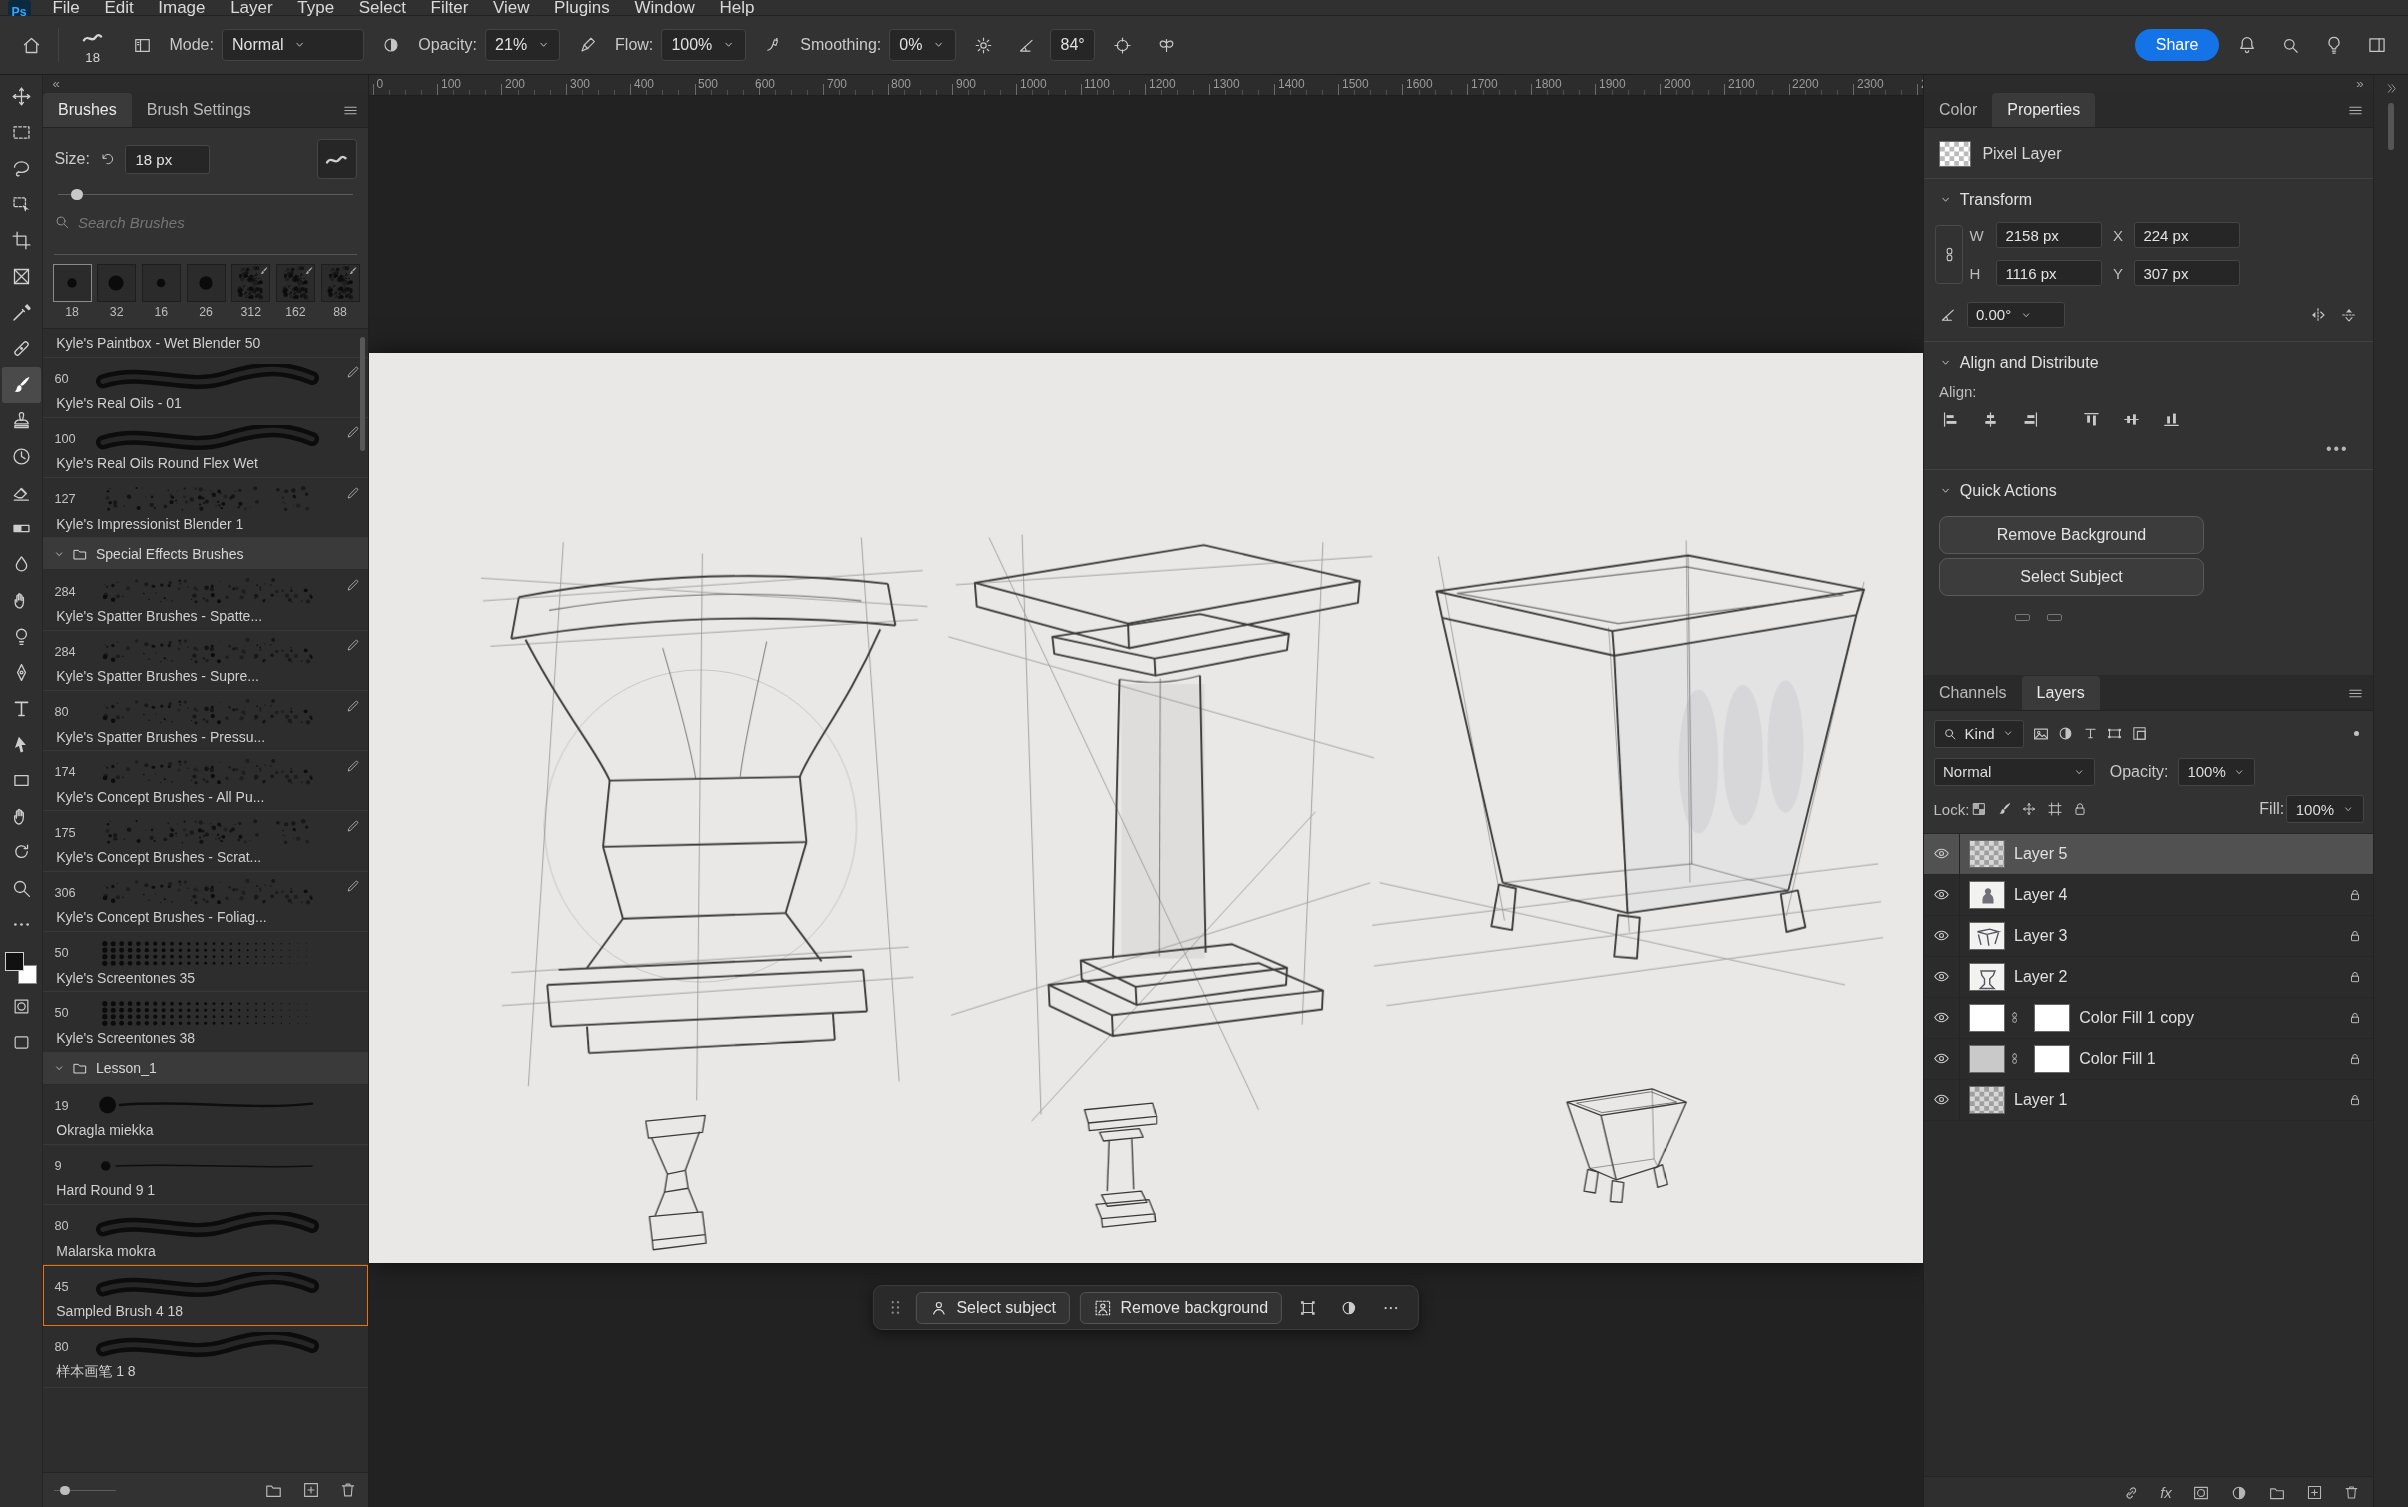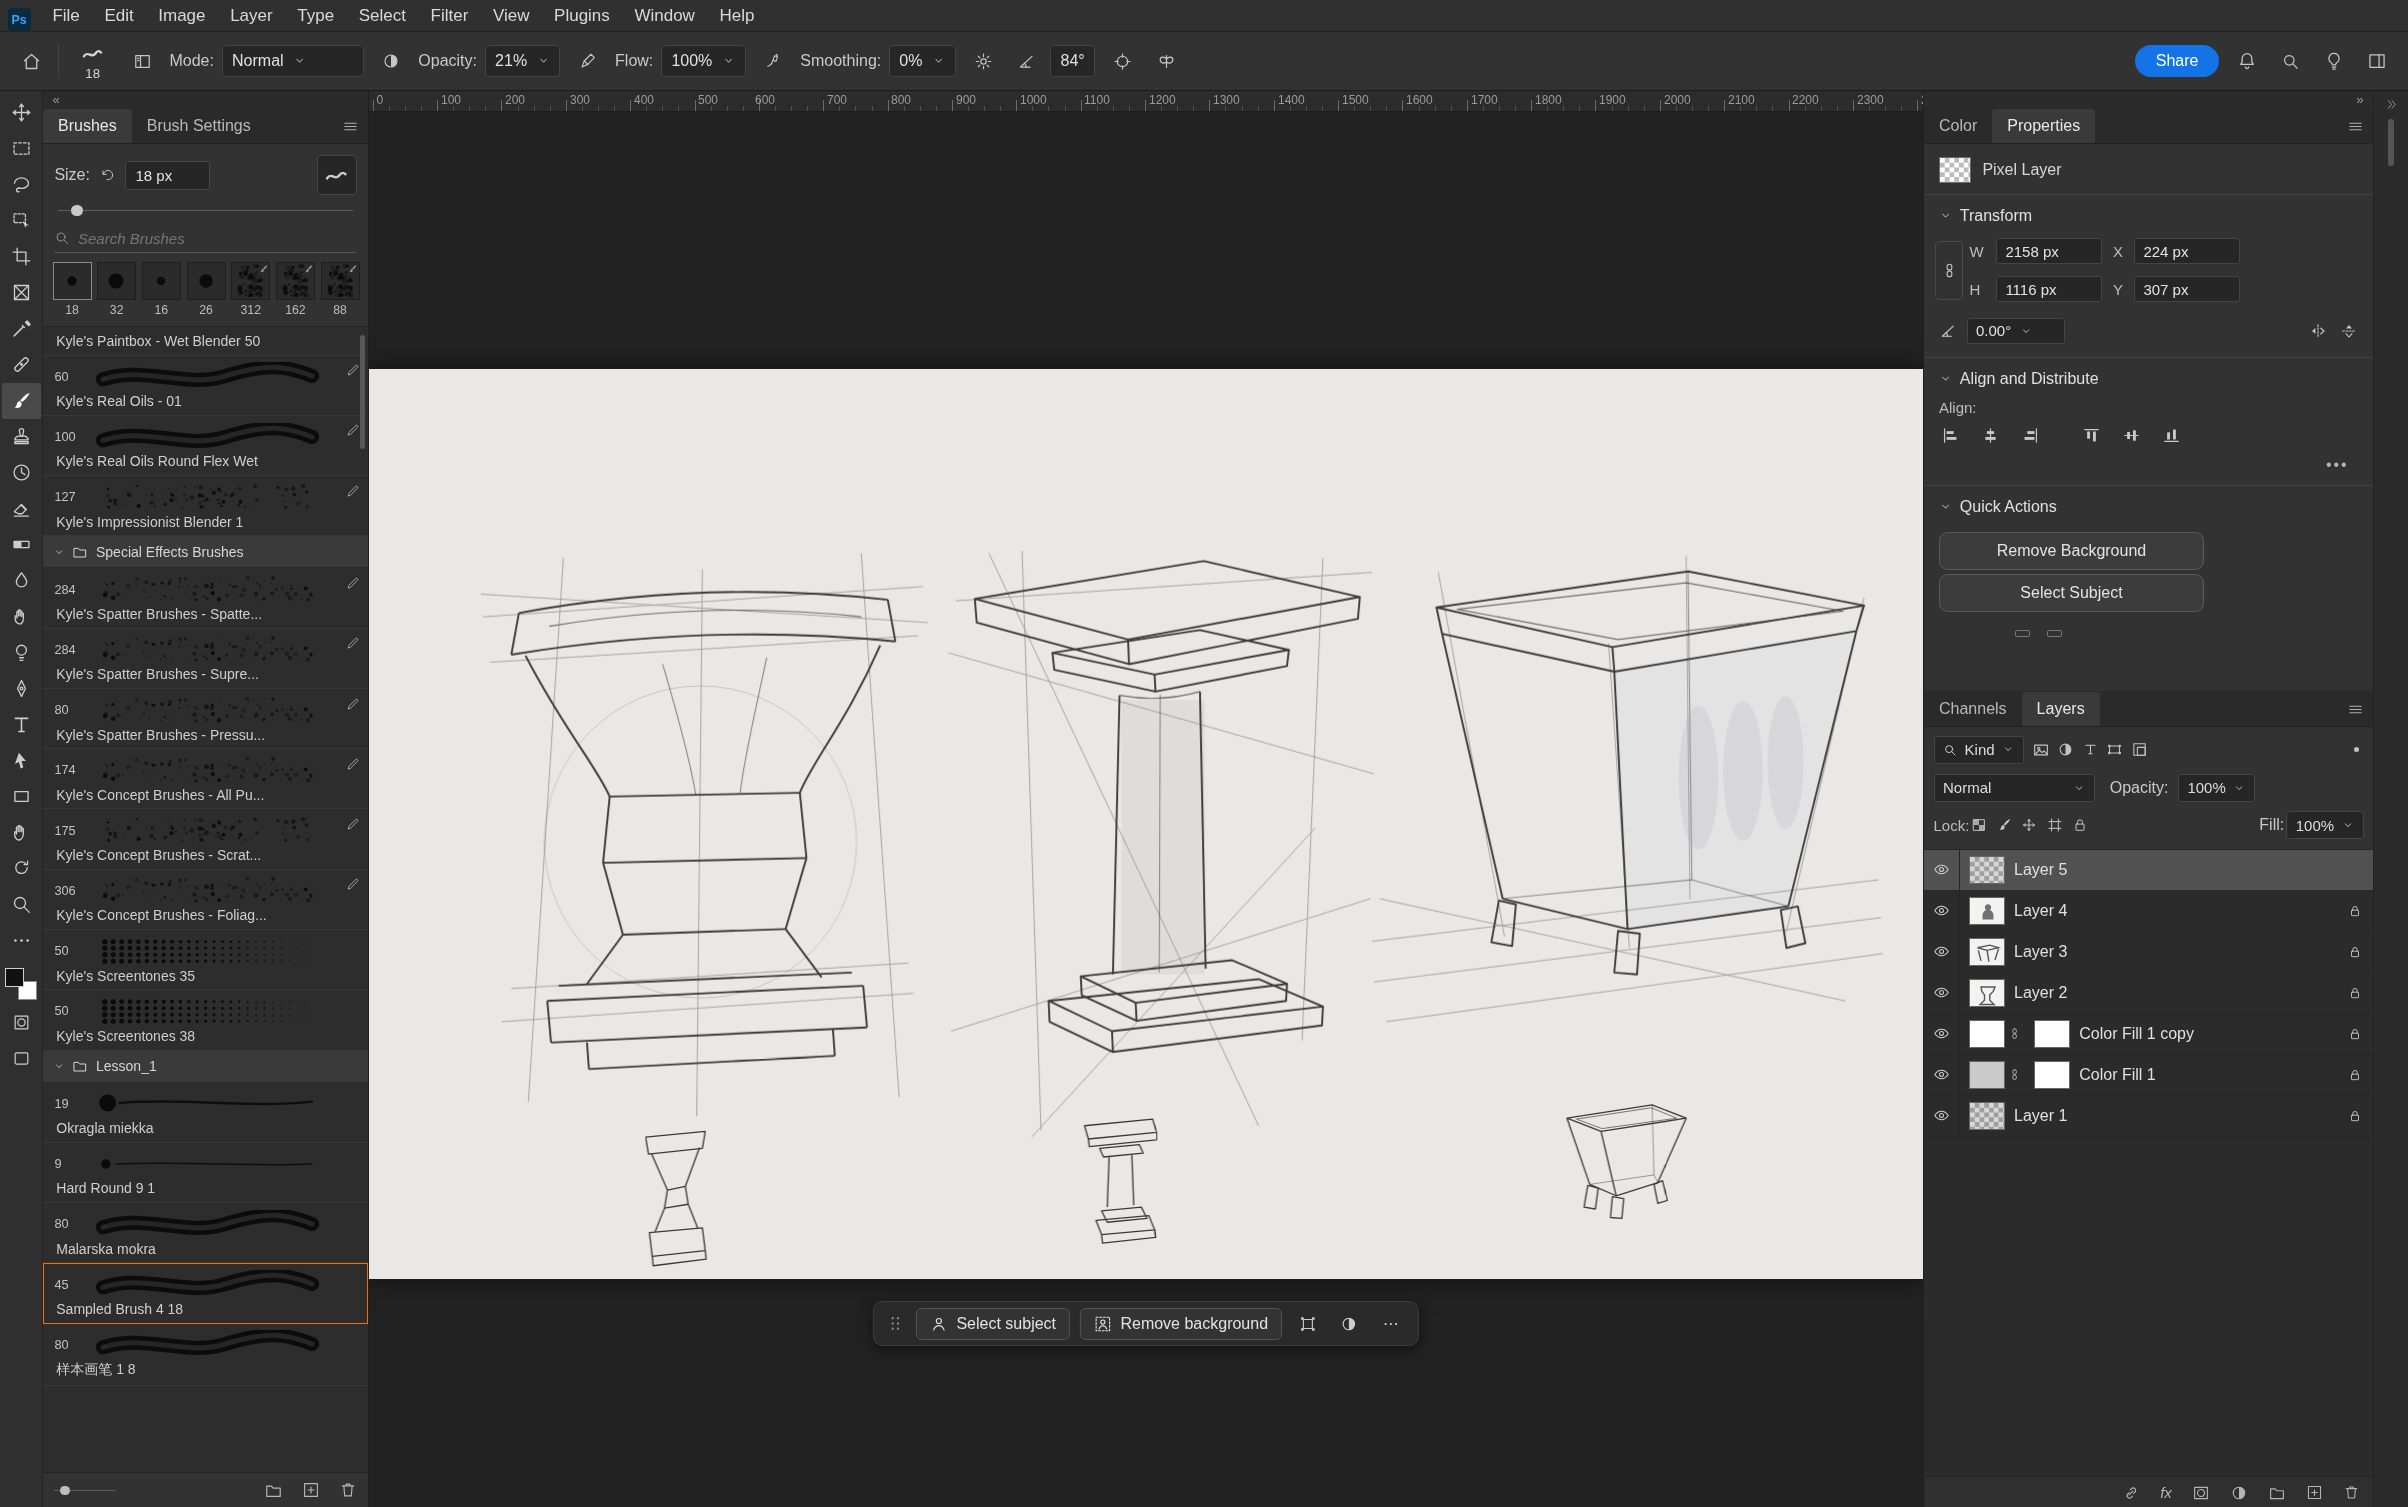--- a/index.html
+++ b/index.html
@@ -1,21 +1,21 @@
 <!DOCTYPE html>
 <html style="font-size:15px"><head>
 <meta charset="utf-8">
 <style>
   * { margin:0; padding:0; box-sizing:border-box; }
   html,body { width:2408px; height:1508px; overflow:hidden; }
   body { font-family:"Liberation Sans", sans-serif; background:#1d1d1d; color:#d6d6d6; font-size:16px; }
   .app { width:2408px; height:1508px; display:flex; flex-direction:column; }
 
   
-  .menubar { height:32px; background:#303030; border-bottom:0.9px solid #222; display:flex; align-items:flex-end; font-size:17px; color:#d9d9d9; flex:0 0 auto; }
+  .menubar { height:16px; background:#303030; border-bottom:0.9px solid #222; display:flex; align-items:flex-start; font-size:17px; color:#d9d9d9; flex:0 0 auto; }
   .ps-logo { width:23px; height:23px; margin:0 9.5px 0 7.6px; background:#0b2a40; color:#31a8ff; font-weight:bold; font-size:12.3px; display:flex; align-items:center; justify-content:center; border-radius:3.8px; }
   .menus { display:flex; height:100%; align-items:center; }
   .menu-item { padding:0 12.3px; height:100%; display:flex; align-items:center; cursor:default; }
 
   
   .optionsbar { height:59px; background:#323232; border-bottom:0.9px solid #1b1b1b; display:flex; align-items:center; gap:11.4px; padding:0 15px; flex:0 0 auto; }
   .ob-group { display:flex; align-items:center; gap:7.6px; }
   .ob-label { color:#c9c9c9; font-size:16px; }
   .ob-select { background:#262626; border:0.9px solid #444; border-radius:3.8px; height:32px; display:flex; align-items:center; gap:9.5px; padding:0 9.5px; color:#e0e0e0; font-size:16px; }
   .ob-icon { color:#c6c6c6; display:flex; align-items:center; justify-content:center; width:32px; height:32px; border-radius:3.8px; }
@@ -42,21 +42,21 @@
   .tabbar { height:36px; background:#2a2a2a; display:flex; align-items:flex-end; border-bottom:0.9px solid #222; }
   .tab { padding:7.6px 15px 8.5px; font-size:16px; color:#b9b9b9; background:#2a2a2a; }
   .tab.active { background:#3a3a3a; color:#e8e8e8; border-radius:3.8px 3.8px 0 0; }
   .tab-menu { margin-left:auto; margin-bottom:7.6px; margin-right:9.5px; color:#b0b0b0; }
   .bp-size-row { display:flex; align-items:center; gap:9.5px; padding:11.4px 11.4px 3.8px; }
   .bp-size-input { background:#262626; border:0.9px solid #464646; border-radius:2.8px; padding:4.7px 9.5px; min-width:85px; color:#e3e3e3; font-size:15px; }
   .bp-stroke-btn { margin-left:auto; width:40px; height:40px; background:#262626; border:0.9px solid #464646; border-radius:3.8px; display:flex; align-items:center; justify-content:center; color:#cdcdcd; }
   .bp-slider { position:relative; height:19px; margin:1.9px 15px 7.6px; }
   .bp-slider .track { position:absolute; left:0; right:0; top:8.5px; height:1.9px; background:#5d5d5d; }
   .bp-slider .handle { position:absolute; left:13.2px; top:3.8px; width:11.4px; height:11.4px; border-radius:50%; background:#c8c8c8; }
-  .bp-search { display:flex; align-items:flex-start; gap:7.6px; margin:1.9px 11.4px 9.5px; border-bottom:0.9px solid #555; padding-bottom:5px; color:#8f8f8f; }
+  .bp-search { display:flex; align-items:flex-start; gap:7.6px; margin:1.9px 11.4px 9.5px; border-bottom:0.9px solid #555; padding-bottom:23px; color:#8f8f8f; }
   .bp-search input { background:transparent; border:none; outline:none; color:#bdbdbd; font-style:italic; font-size:15px; width:227px; font-family:"Liberation Sans",sans-serif; }
   .bp-thumbs { display:flex; gap:5.7px; padding:0 9.5px 9.5px; }
   .thumb-cell { display:flex; flex-direction:column; align-items:center; gap:2.8px; }
   .thumb-box { position:relative; width:39px; height:38px; background:#2b2b2b; border:0.9px solid #1e1e1e; display:flex; align-items:center; justify-content:center; }
   .thumb-box.sel { border-color:#8a8a8a; }
   .thumb-badge { position:absolute; top:0.9px; right:0.9px; color:#a9a9a9; }
   .thumb-num { font-size:12.3px; color:#bdbdbd; }
   .bp-list { flex:1; background:#2d2d2d; overflow:hidden; position:relative; border-top:0.9px solid #242424; }
   .bp-list-inner { margin-top:-32px; }
   .brush-item { position:relative; padding:5.7px 28px 5.7px 11.4px; border-bottom:0.9px solid #383838; }

